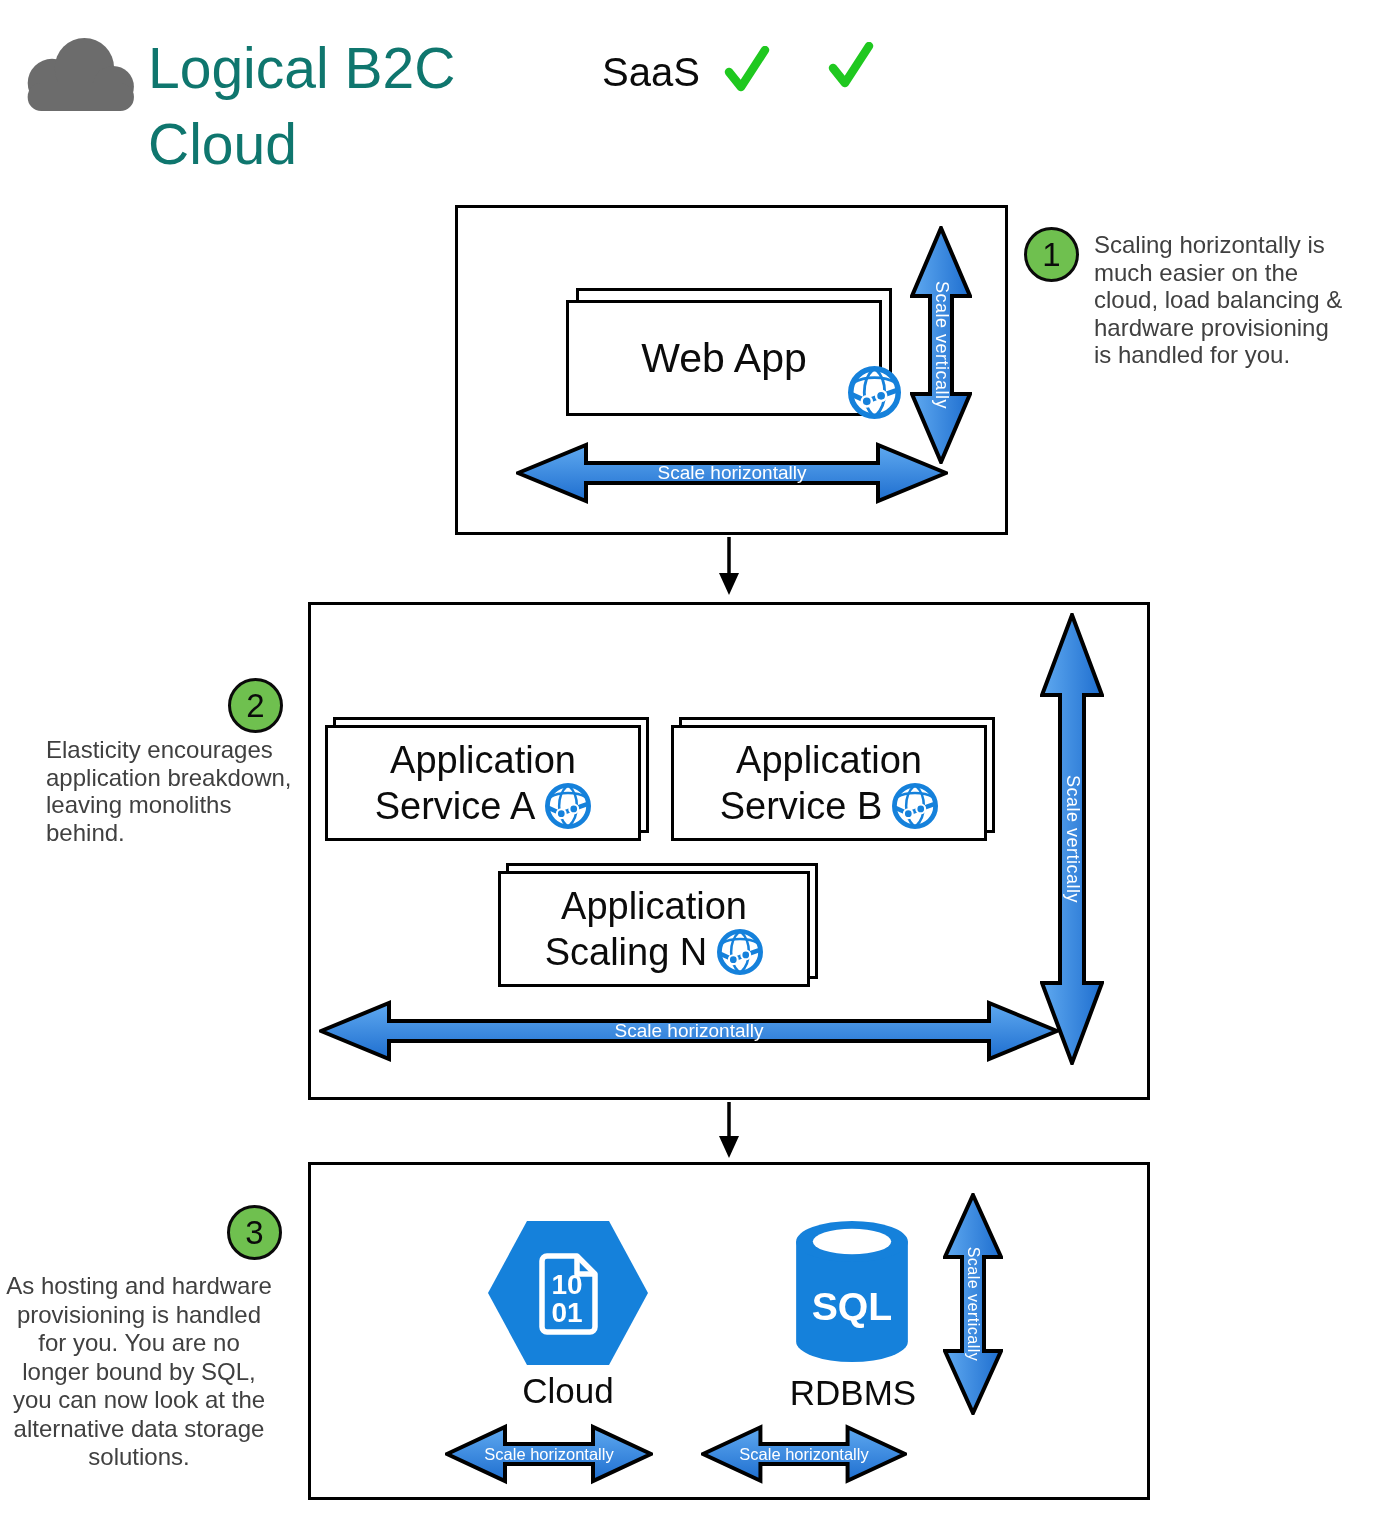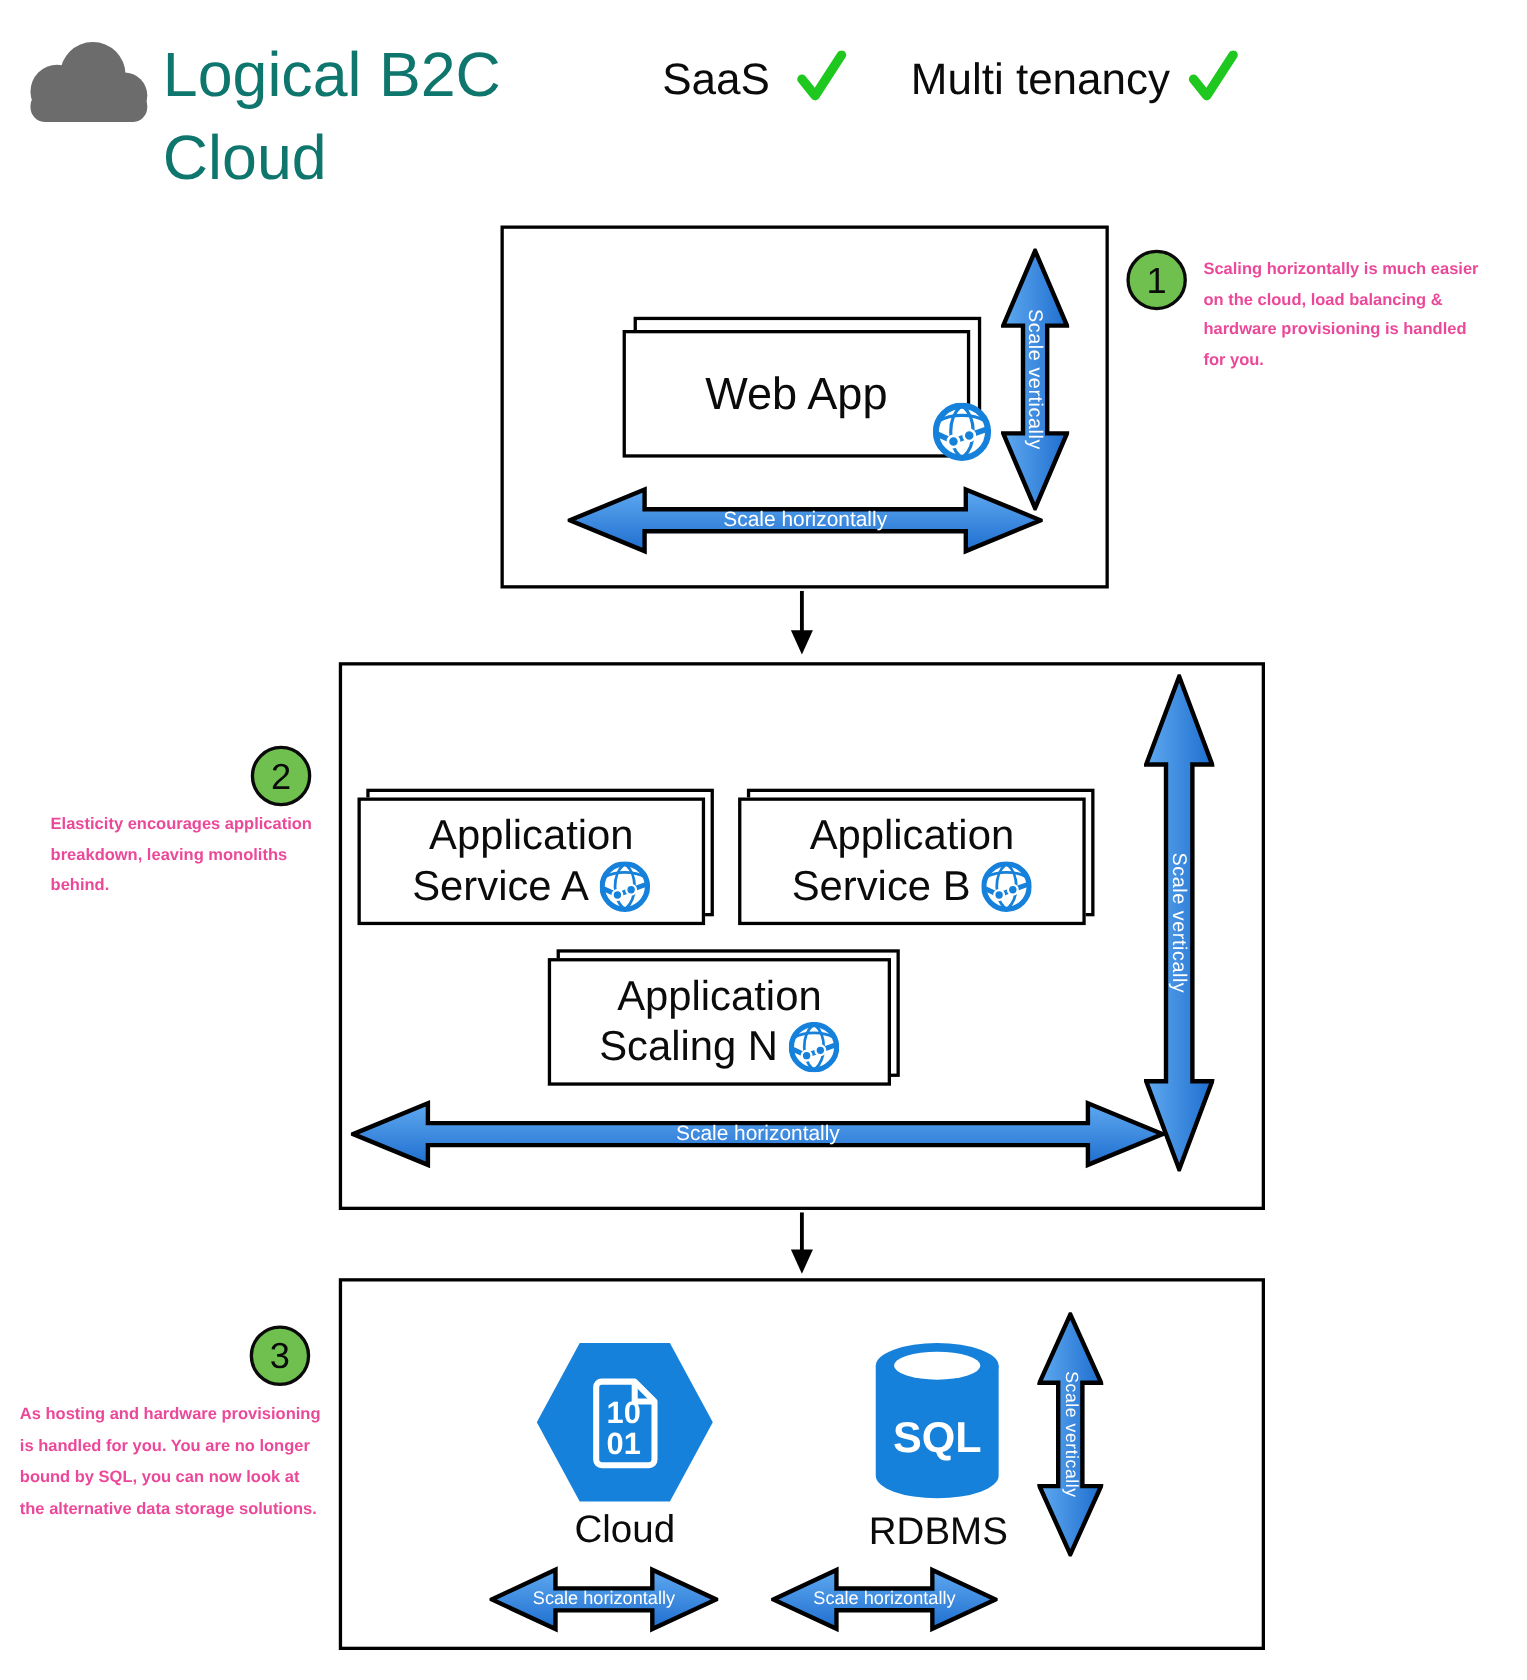--- a/index.html
+++ b/index.html
@@ -32,21 +32,21 @@
   .harrow svg,.varrow svg{display:block;width:100%;height:100%;}
   .arrow-label{position:absolute;left:50%;top:50%;transform:translate(-50%,-50%);
                color:#fff;font-size:19px;white-space:nowrap;}
   .varrow .arrow-label{transform:translate(-50%,-50%) rotate(90deg);font-size:18px;letter-spacing:.5px;}
   .small .arrow-label{font-size:16.5px;}
   .vsmall .arrow-label{font-size:16px;}
   .num-circle{position:absolute;width:55px;height:55px;border-radius:50%;
               border:3.5px solid #0a0a0a;background:var(--annotation-green);
               display:flex;align-items:center;justify-content:center;
               font-size:33px;color:#0b0b0b;box-sizing:border-box;}
-  .annotation{position:absolute;font-size:15px;line-height:27.5px;color:#ec4899;font-weight:bold;}
+  .annotation{position:absolute;font-size:24px;line-height:27.5px;color:#404040;}
   .connector{position:absolute;width:22px;}
   .db-label{position:absolute;font-size:35px;text-align:center;}
 </style>
 </head>
 <body>
 
 <svg width="0" height="0" style="position:absolute" aria-hidden="true">
   <defs>
     <linearGradient id="gradH" x1="0" y1="0" x2="0" y2="1">
       <stop offset="0" stop-color="#5FA9F0"></stop>
@@ -89,21 +89,20 @@
   </div>
   <div class="title">Logical B2C Cloud</div>
 
   <div class="badge" style="left:602px;gap:24px;">
     <span>SaaS</span>
     <svg viewBox="0 0 46 46">
         <use href="#checksym" xlink:href="#checksym"></use>
       </svg>
   </div>
   <div class="badge" style="left:828px;">
-    <span>Multi tenancy</span>
     <svg viewBox="0 0 46 46">
         <use href="#checksym" xlink:href="#checksym"></use>
       </svg>
   </div>
 
   <div class="box" style="left:455px;top:205px;width:553px;height:330px;">
     <div class="card-back" style="left:118px;top:80px;width:316px;height:116px;"></div>
     <div class="card" style="left:108px;top:92px;width:316px;height:116px;">
       <span class="webapp-label">Web App</span>
       <svg class="globe-corner" viewBox="0 0 48 48">
@@ -231,15 +230,15 @@
       <svg viewBox="0 0 208 62">
           <polygon points="2,31 60,4 60,21 148,21 148,4 206,31 148,58 148,41 60,41 60,58" fill="url(#gradH)" stroke="#000" stroke-width="4"></polygon>
         </svg>
       <span class="arrow-label">Scale horizontally</span>
     </div>
   </div>
 
   <div class="num-circle" style="left:227px;top:1205px;">
     <span>3</span>
   </div>
-  <div class="annotation" style="left:18px;top:1272px;width:274px;text-align:left;line-height:28.5px;">As hosting and hardware provisioning is handled for you. You are no longer bound by SQL, you can now look at the alternative data storage solutions.</div>
+  <div class="annotation" style="left:2px;top:1272px;width:274px;text-align:center;line-height:28.5px;">As hosting and hardware provisioning is handled for you. You are no longer bound by SQL, you can now look at the alternative data storage solutions.</div>
 
 </div>
 
 </body></html>

